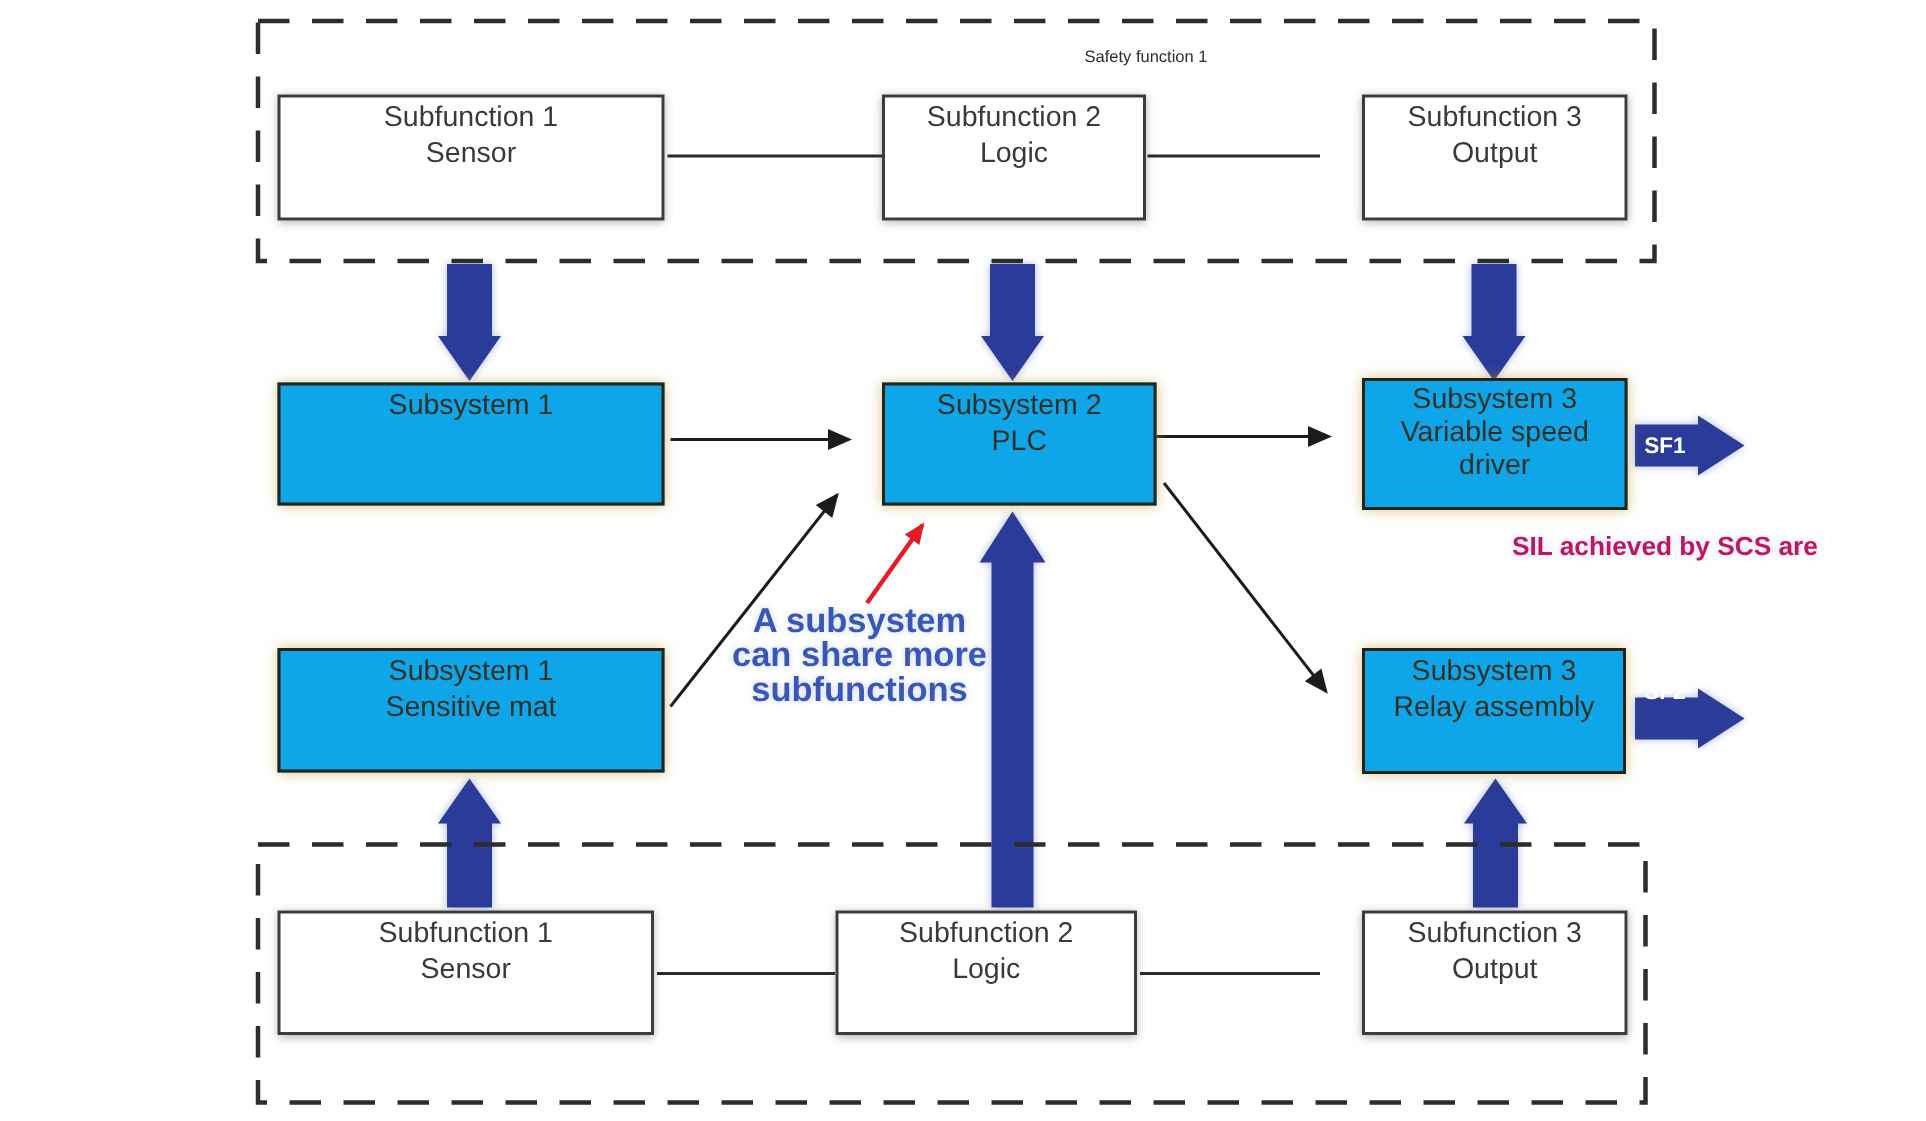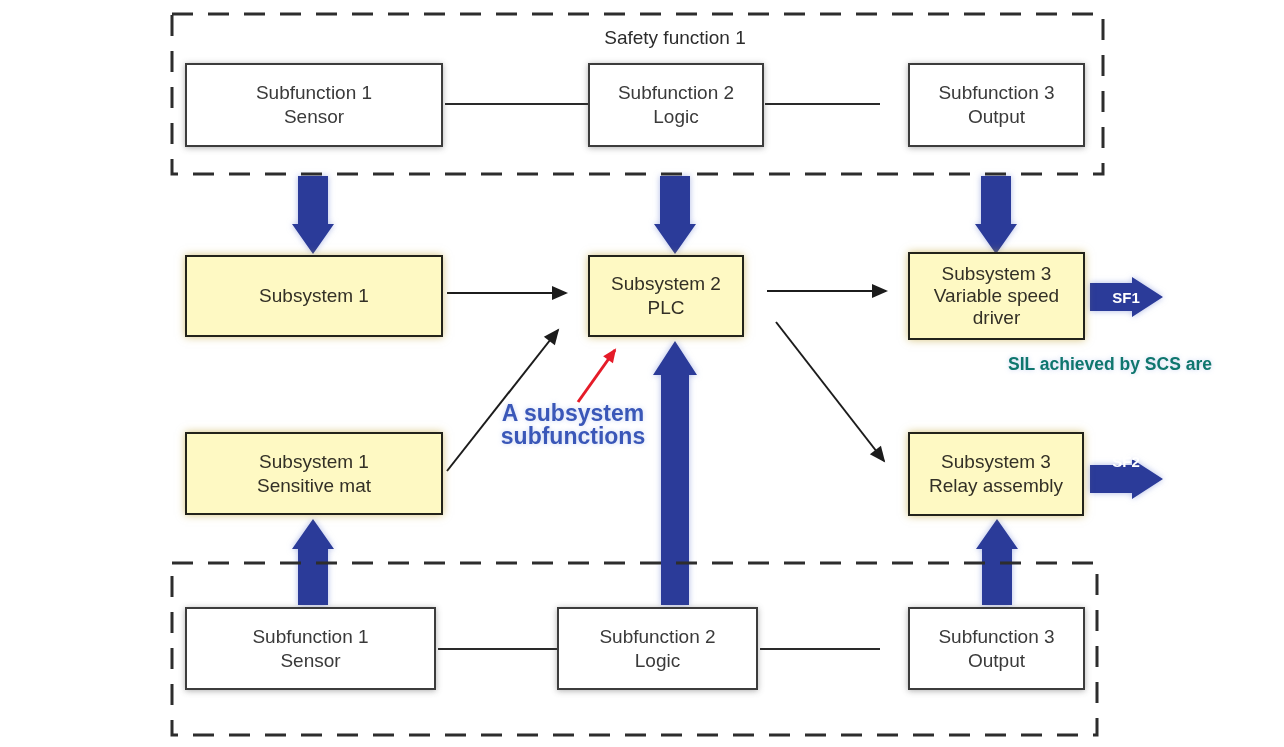--- a/index.html
+++ b/index.html
@@ -1,35 +1,35 @@
 <!DOCTYPE html>
 <html><head>
 <meta charset="utf-8">
 <style>
   html,body{margin:0;padding:0;background:#fff;}
   .canvas{position:relative;width:1284px;height:747px;background:#ffffff;
           font-family:"Liberation Sans",sans-serif;overflow:hidden;}
   svg.layer{position:absolute;left:0;top:0;width:1284px;height:747px;}
   .blue-arrow{filter:drop-shadow(0 0 3px rgba(110,130,210,.55));}
   .box{position:absolute;display:flex;flex-direction:column;align-items:center;
-       justify-content:center;text-align:center;font-size:19px;line-height:24px;
+       justify-content:flex-start;text-align:center;font-size:19px;line-height:24px;
        color:#3a3a3a;box-sizing:border-box;padding:2px 4px;}
   .white-box{background:#ffffff;border:2px solid #3c3c3c;
              box-shadow:0 1px 6px rgba(80,80,80,.45);}
-  .yellow-box{background:#fef9c3;border:2px solid #23231a;color:#333026;
+  .yellow-box{background:#0ea5e9;border:2px solid #23231a;color:#333026;
               box-shadow:0 0 8px rgba(190,160,45,.6);}
-  .sf-label{position:absolute;font-size:19px;line-height:22px;color:#2c2c2c;
-            text-align:center;}
+  .sf-label{position:absolute;font-size:11px;line-height:22px;color:#2c2c2c;
+            text-align:right;}
   .note{position:absolute;text-align:center;font-weight:bold;}
   .share-note{left:478px;top:402px;width:190px;font-size:23px;line-height:23px;
               color:#3a57b8;text-shadow:0 0 5px rgba(190,205,240,.8);}
   .sil-note{left:995px;top:353px;width:230px;font-size:17.5px;line-height:22px;
-            color:#0f766e;text-shadow:0 0 5px rgba(190,205,240,.8);}
+            color:#be185d;text-shadow:0 0 5px rgba(190,205,240,.8);}
   .flow-label{position:absolute;width:44px;text-align:center;font-size:15px;
-              font-weight:bold;color:#ffffff;padding-left:16px;}
+              font-weight:bold;color:#ffffff;}
 </style>
 </head>
 <body>
 
 <div class="canvas">
 
   <svg class="layer" viewBox="0 0 1284 747" xmlns="http://www.w3.org/2000/svg">
     <defs>
       <marker id="mBlack" markerUnits="userSpaceOnUse" markerWidth="18" markerHeight="16" refX="15" refY="8" orient="auto">
         <path d="M1,1 L17,8 L1,15 z" fill="#1c1c1c"></path>
@@ -73,21 +73,21 @@
     <div>Logic</div>
   </div>
   <div class="box white-box" style="left:908px;top:63px;width:177px;height:84px">
     <div>Subfunction 3</div>
     <div>Output</div>
   </div>
 
   <div class="box yellow-box" style="left:185px;top:255px;width:258px;height:82px">
     <div>Subsystem 1</div>
   </div>
-  <div class="box yellow-box" style="left:588px;top:255px;width:156px;height:82px">
+  <div class="box yellow-box" style="left:588px;top:255px;width:183px;height:82px">
     <div>Subsystem 2</div>
     <div>PLC</div>
   </div>
   <div class="box yellow-box" style="left:908px;top:252px;width:177px;height:88px;line-height:22px">
     <div>Subsystem 3</div>
     <div>Variable speed driver</div>
   </div>
   <div class="box yellow-box" style="left:185px;top:432px;width:258px;height:83px">
     <div>Subsystem 1</div>
     <div>Sensitive mat</div>
@@ -107,20 +107,21 @@
   </div>
   <div class="box white-box" style="left:908px;top:607px;width:177px;height:83px">
     <div>Subfunction 3</div>
     <div>Output</div>
   </div>
 
   <div class="sf-label" style="left:545px;top:27px;width:260px">Safety function 1</div>
 
   <div class="note share-note">
     <div>A subsystem</div>
+    <div>can share more</div>
     <div>subfunctions</div>
   </div>
   <div class="note sil-note">
     <div>SIL achieved by SCS are</div>
   </div>
 
   <div class="flow-label" style="left:1088px;top:289px">SF1</div>
   <div class="flow-label" style="left:1088px;top:453px">SF2</div>
 
 </div>

